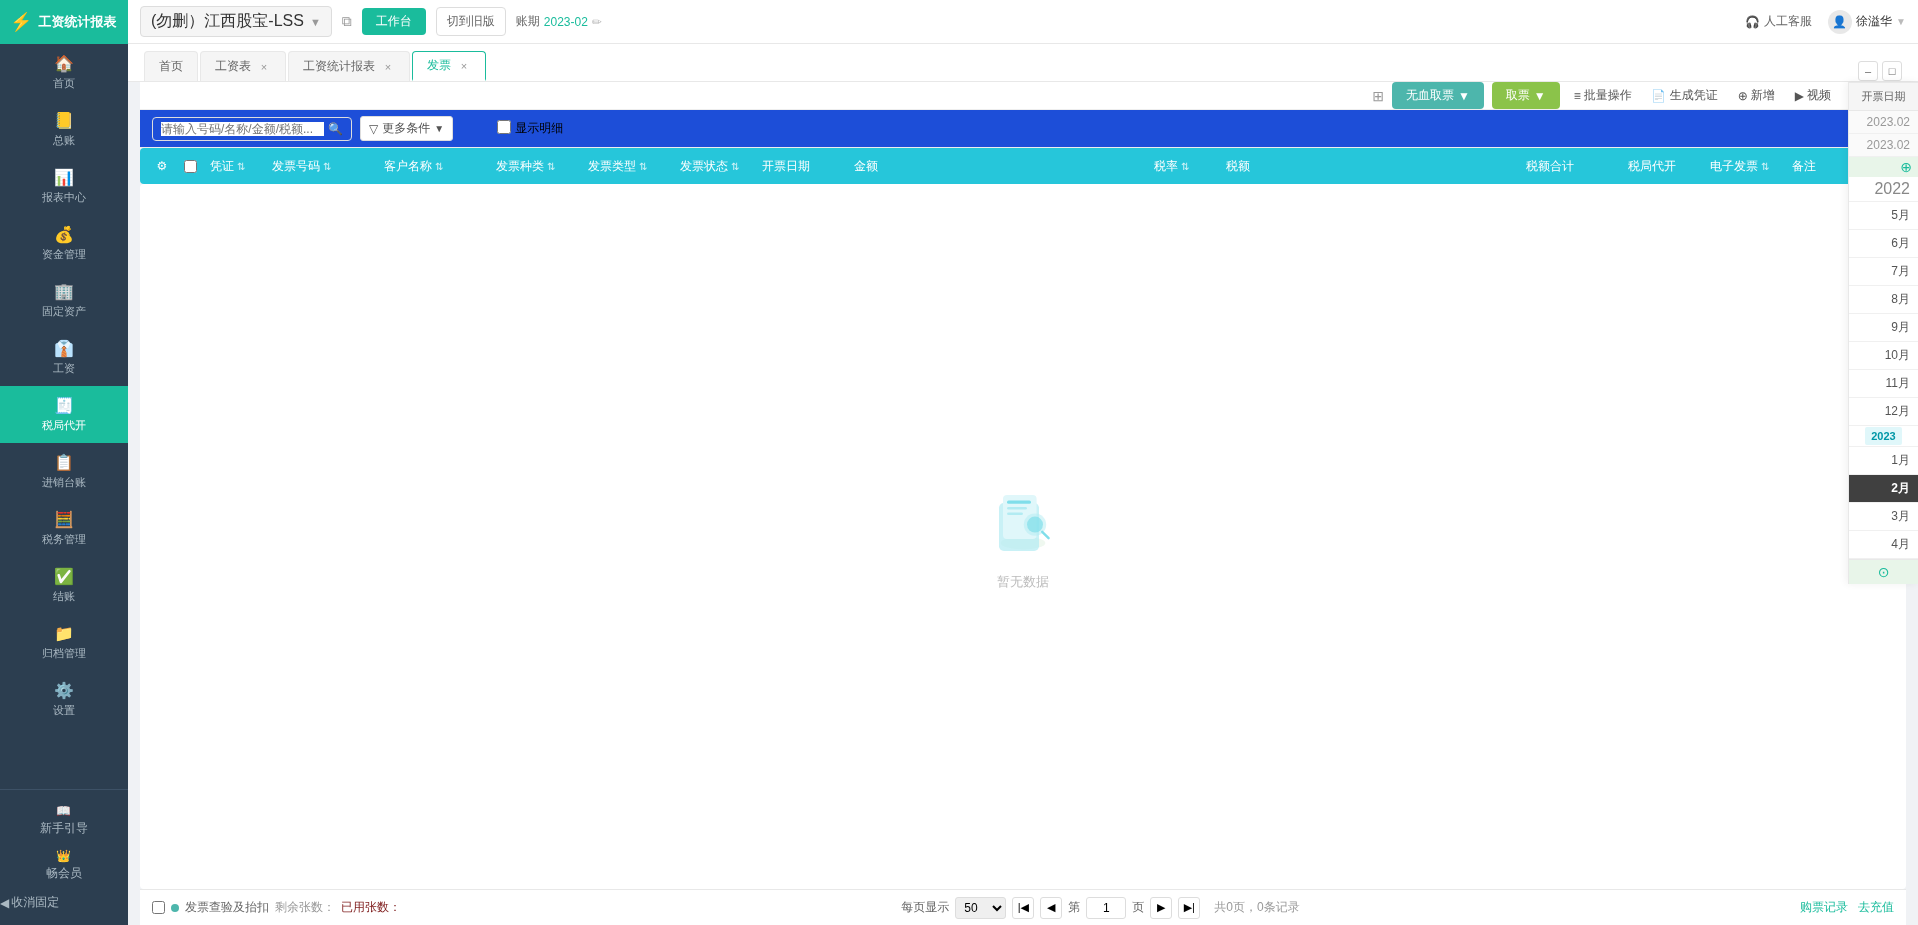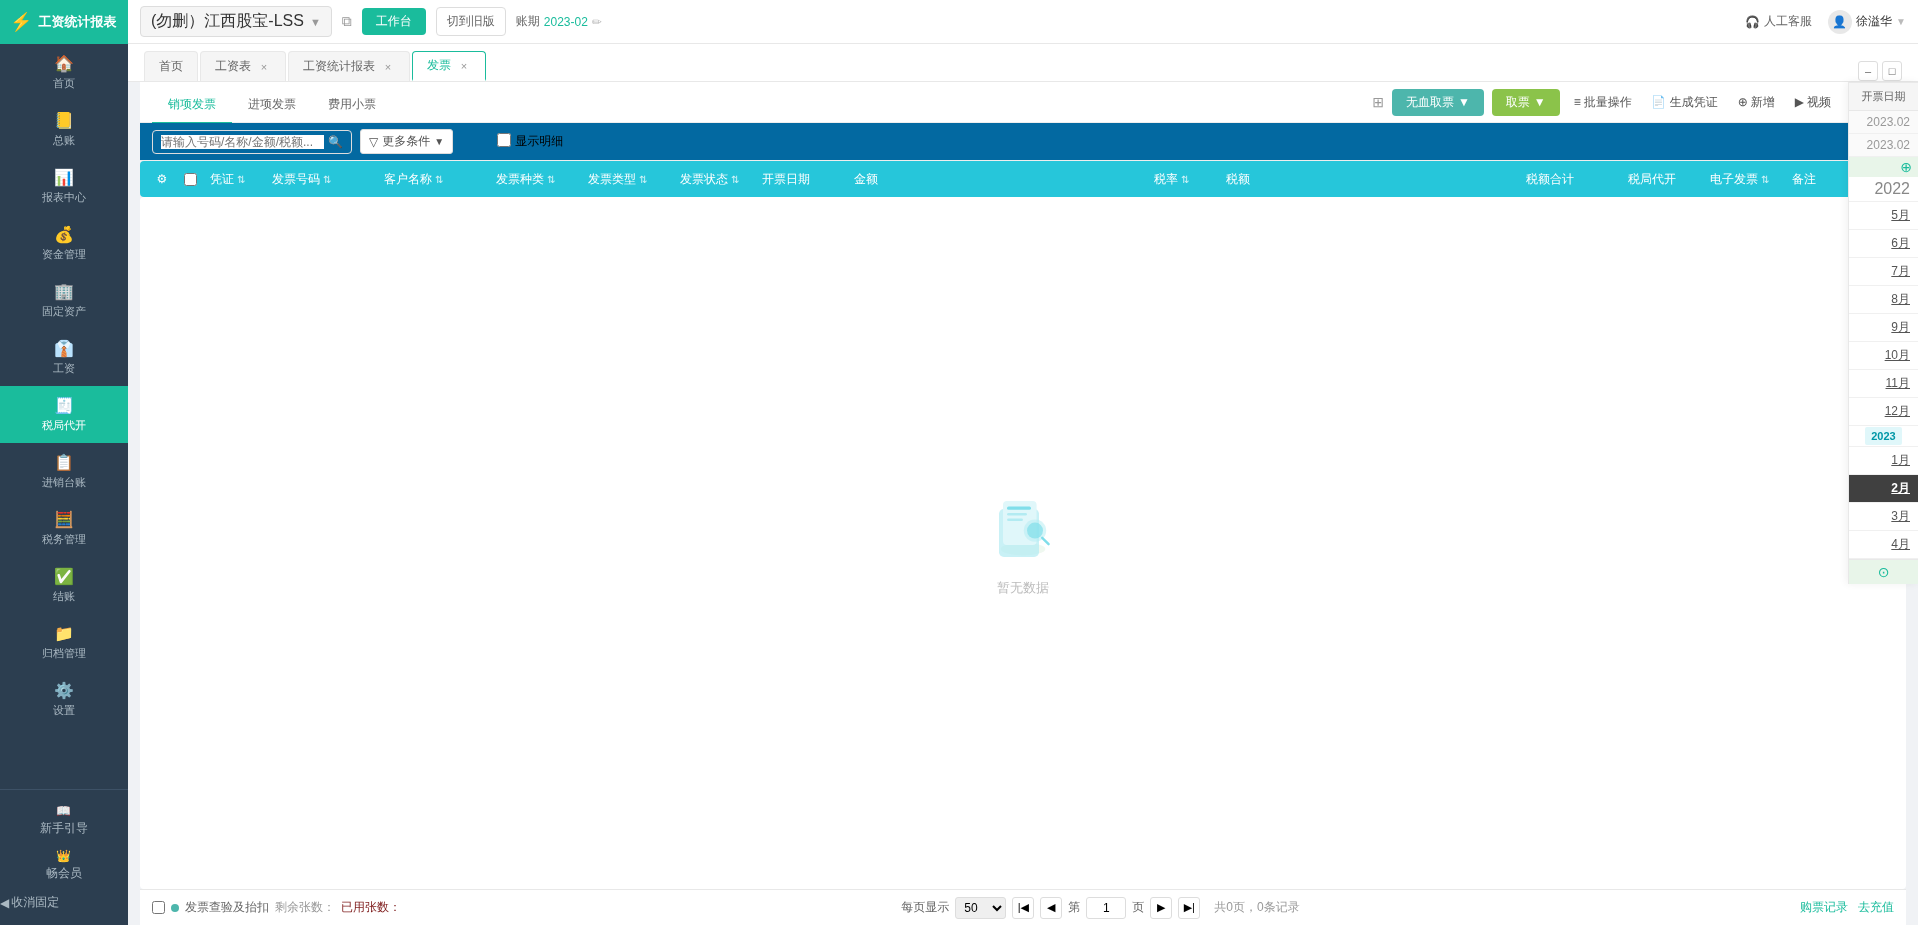--- a/index.html
+++ b/index.html
@@ -423,21 +423,20 @@
       padding: 5px 8px;
       color: #555;
       font-size: 12px;
       cursor: pointer;
       text-align: left;
       border-bottom: 1px solid #f0f0f0;
       display: flex;
       align-items: center;
       justify-content: flex-end;
       gap: 4px;
-      text-decoration: underline;
     }
     .date-panel-month.active-month {
       background: #404040;
       color: white;
       font-weight: bold;
     }
     .date-panel-year-label {
       background: #e0f7fa;
       color: #0097a7;
       padding: 3px 6px;
@@ -472,21 +471,21 @@
     .main-inner {
       flex: 1;
       display: flex;
       flex-direction: column;
       overflow: hidden;
     }
 
     .subtab-toolbar-row {
       display: flex;
       align-items: center;
-      background: #0369a1;
+      background: #1d4ed8;
       padding: 6px 12px;
       gap: 8px;
       border-bottom: 1px solid #eee;
       flex-shrink: 0;
     }
 
     .filter-btn {
       display: flex;
       align-items: center;
       gap: 4px;
@@ -623,31 +622,20 @@
     <div style="margin-left:auto;display:flex;gap:4px;align-items:center;">
       <div class="win-btn">–</div>
       <div class="win-btn">□</div>
     </div>
   </div>
 
   <div class="content-area">
     <div class="main-inner">
 
       <div style="display:flex;align-items:center;background:white;padding:0 12px;border-bottom:1px solid #eee;flex-shrink:0;">
-        <div style="display:flex;align-items:flex-end;height:40px;gap:0;">
-          <div class="subtab active">
-            <span>销项发票</span>
-          </div>
-          <div class="subtab">
-            <span>进项发票</span>
-          </div>
-          <div class="subtab">
-            <span>费用小票</span>
-          </div>
-        </div>
         <div style="margin-left:auto;display:flex;align-items:center;gap:8px;">
           <span style="color:#999;cursor:pointer;font-size:14px;">⊞</span>
           <button class="btn-no-ticket">
             <span>无血取票</span>
             <span>▼</span>
           </button>
           <button class="btn-ticket">
             <span>取票</span>
             <span>▼</span>
           </button>

